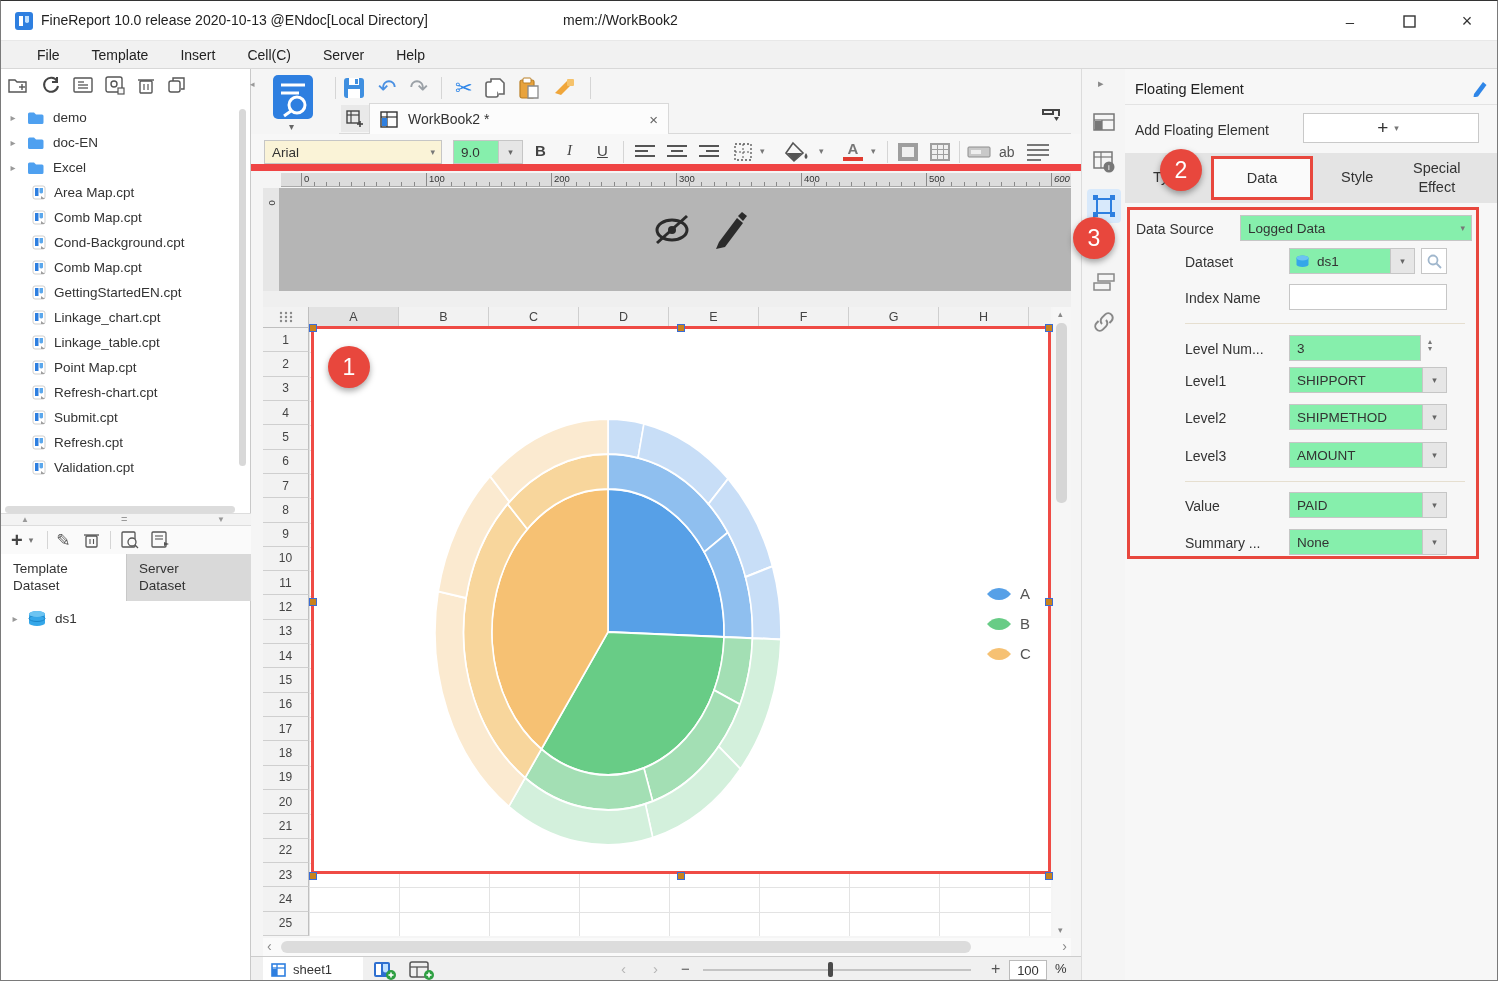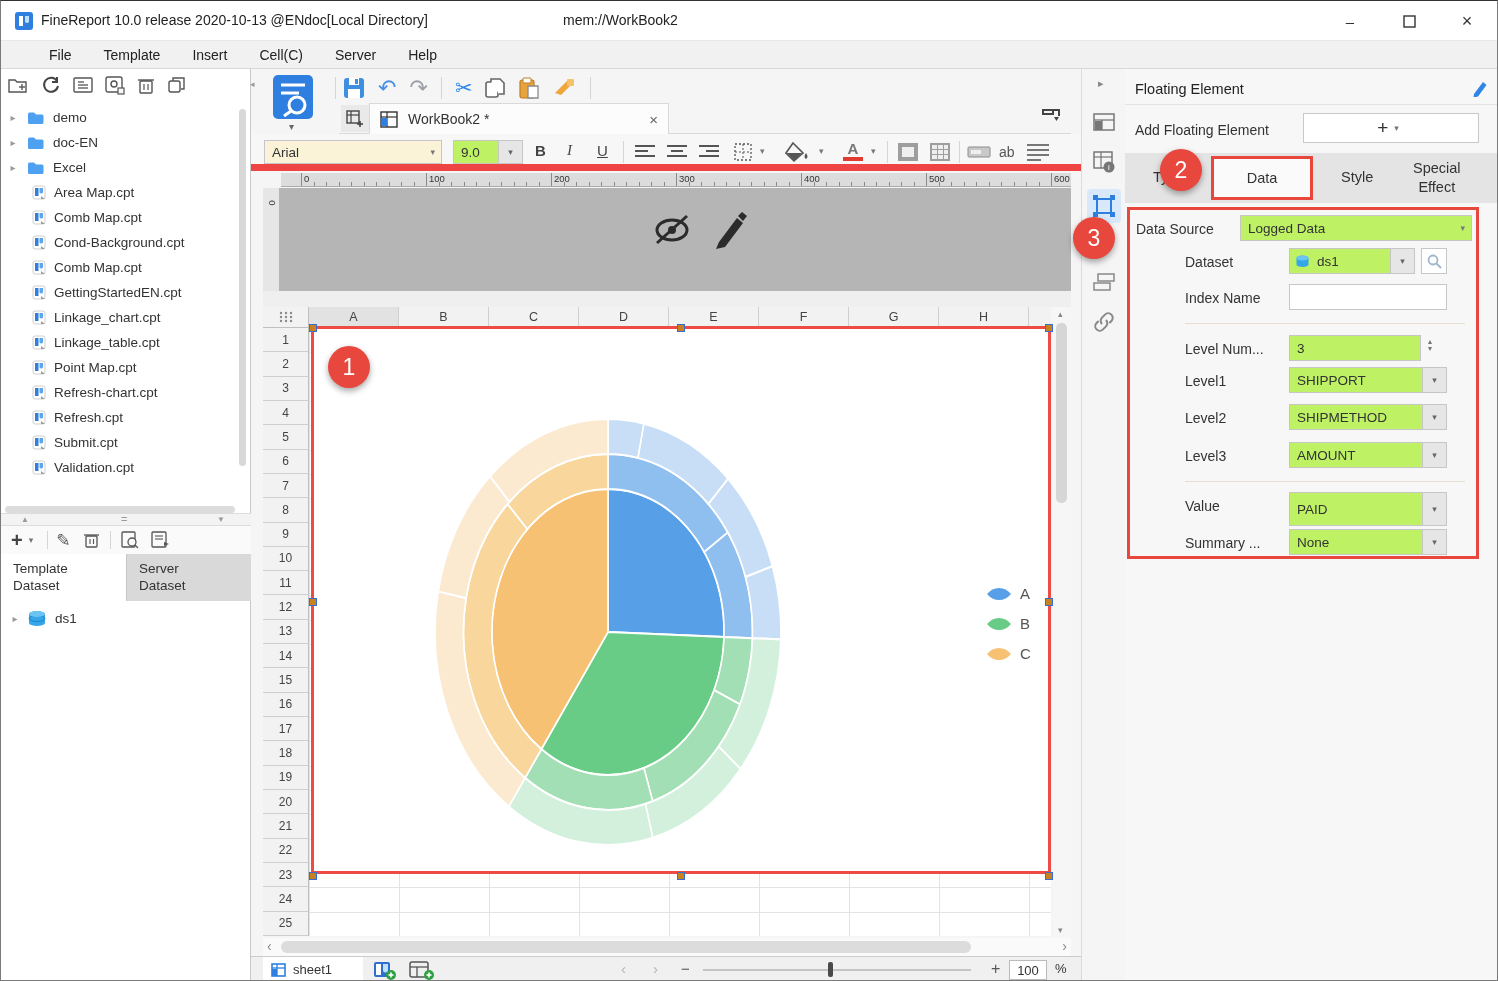--- a/index.html
+++ b/index.html
@@ -7,31 +7,31 @@
   body { font-family:"Liberation Sans", sans-serif; color:#333; }
   #app { position:relative; width:1498px; height:981px; background:#fff; overflow:hidden;
          border:1px solid #7a7a7a; border-top:1px solid #333; }
   .abs { position:absolute; }
   .flex { display:flex; align-items:center; }
   .nosel { white-space:nowrap; }
 
   
   #titlebar { left:0; top:0; width:1498px; height:40px; background:#fff; border-bottom:1px solid #e8e8e8; }
   .win-btn { width:34px; height:26px; display:flex; align-items:center; justify-content:center; font-size:15px; color:#333; }
-  #menubar { left:0; top:40px; width:1498px; height:28px; background:#f1f1f1; border-bottom:1px solid #d8d8d8;padding-left:12px; }
+  #menubar { left:0; top:40px; width:1498px; height:28px; background:#f1f1f1; border-bottom:1px solid #d8d8d8; }
   .menu-item { padding:0 16px; font-size:14px; color:#222; height:28px; display:flex; align-items:center; }
 
   
   #leftpanel { left:0; top:68px; width:250px; height:913px; background:#fff; border-right:1px solid #c9c9c9; }
   .tree-row { height:25px; display:flex; align-items:center; font-size:13.5px; color:#333; }
   .tw { color:#999; font-size:10px; width:12px; text-align:center; }
   .tab2 { font-size:13.5px; line-height:17px; padding:6px 0 0 12px; }
 
   
-  .combo { background:#bef264; border:1px solid #c6c6c6; display:flex; align-items:center; font-size:13.5px; color:#333; }
+  .combo { background:#86efac; border:1px solid #c6c6c6; display:flex; align-items:center; font-size:13.5px; color:#333; }
   .combo .val { flex:1; padding-left:7px; overflow:hidden; white-space:nowrap; }
   .caret { color:#777; font-size:9px; padding:0 6px; }
   .caret-zone { width:24px; align-self:stretch; background:#e6e6e6; border-left:1px solid #c6c6c6;
                 display:flex; align-items:center; justify-content:center; color:#666; font-size:9px; }
   .field { background:#fff; border:1px solid #c6c6c6; }
 
   .tbtn { display:flex; align-items:center; justify-content:center; }
   .divider { width:1px; background:#d5d5d5; }
 
   
@@ -262,32 +262,32 @@
         </div>
         <div class="tree-row">
           <span style="margin-left:31px">
             <svg width="14" height="15">
               <rect x="1" y="1" width="12" height="13" rx="2" fill="#fff" stroke="#cfcfcf" stroke-width="1"></rect>
               <rect x="3" y="3" width="3.5" height="8" fill="#2e7fe0"></rect>
               <path d="M7.5 3 h3.5 v4.5 a2 2 0 0 1 -3.5 0 z" fill="#5aa7ec"></path>
               <path d="M9 11 l4 3 h-4 z" fill="#9e9e9e"></path>
             </svg>
           </span>
+          <span style="margin-left:8px">Submit.cpt</span>
+        </div>
+        <div class="tree-row">
+          <span style="margin-left:31px">
+            <svg width="14" height="15">
+              <rect x="1" y="1" width="12" height="13" rx="2" fill="#fff" stroke="#cfcfcf" stroke-width="1"></rect>
+              <rect x="3" y="3" width="3.5" height="8" fill="#2e7fe0"></rect>
+              <path d="M7.5 3 h3.5 v4.5 a2 2 0 0 1 -3.5 0 z" fill="#5aa7ec"></path>
+              <path d="M9 11 l4 3 h-4 z" fill="#9e9e9e"></path>
+            </svg>
+          </span>
           <span style="margin-left:8px">Refresh.cpt</span>
-        </div>
-        <div class="tree-row">
-          <span style="margin-left:31px">
-            <svg width="14" height="15">
-              <rect x="1" y="1" width="12" height="13" rx="2" fill="#fff" stroke="#cfcfcf" stroke-width="1"></rect>
-              <rect x="3" y="3" width="3.5" height="8" fill="#2e7fe0"></rect>
-              <path d="M7.5 3 h3.5 v4.5 a2 2 0 0 1 -3.5 0 z" fill="#5aa7ec"></path>
-              <path d="M9 11 l4 3 h-4 z" fill="#9e9e9e"></path>
-            </svg>
-          </span>
-          <span style="margin-left:8px">Submit.cpt</span>
         </div>
         <div class="tree-row">
           <span style="margin-left:31px">
             <svg width="14" height="15">
               <rect x="1" y="1" width="12" height="13" rx="2" fill="#fff" stroke="#cfcfcf" stroke-width="1"></rect>
               <rect x="3" y="3" width="3.5" height="8" fill="#2e7fe0"></rect>
               <path d="M7.5 3 h3.5 v4.5 a2 2 0 0 1 -3.5 0 z" fill="#5aa7ec"></path>
               <path d="M9 11 l4 3 h-4 z" fill="#9e9e9e"></path>
             </svg>
           </span>
@@ -559,21 +559,21 @@
       <div class="tick" style="left: 657.5px; height: 4px;"></div>
       <div class="tick" style="left: 670px; height: 4px;"></div>
       <div class="tick" style="left: 682.5px; height: 4px;"></div>
       <div class="tick" style="left: 695px; height: 4px;"></div>
       <div class="tick" style="left: 707.5px; height: 4px;"></div>
       <div class="tick" style="left: 720px; height: 4px;"></div>
       <div class="tick" style="left: 732.5px; height: 4px;"></div>
       <div class="tick" style="left: 745px; height: 4px;"></div>
       <div class="tick" style="left: 757.5px; height: 4px;"></div>
       <div class="tick" style="left: 770px; height: 13px;"></div>
-      <span class="tick-label" style="left: 773px;">600</span>
+      <span class="tick-label" style="left: 773px; font-style: italic;">600</span>
     </div>
 
   <div class="abs" style="left:262px;top:187px;width:16px;height:103px;background:#e6e6e6;">
     <span style="display:block;transform:rotate(-90deg);font-size:9.5px;color:#333;margin-top:4px;">0</span>
   </div>
   <div class="abs" style="left:278px;top:187px;width:792px;height:103px;background:#b5b5b5;">
     <svg class="abs" style="left:370px;top:24px;" width="46" height="36">
       <ellipse cx="23" cy="18" rx="15" ry="10" fill="none" stroke="#2b2b2b" stroke-width="3"></ellipse>
       <circle cx="23" cy="18" r="4" fill="#2b2b2b"></circle>
       <line x1="8" y1="31" x2="38" y2="4" stroke="#2b2b2b" stroke-width="3"></line>
@@ -838,21 +838,21 @@
         <span class="val">SHIPMETHOD</span>
         <span class="caret-zone">▾</span>
       </div>
       <span class="abs fp-label" style="left:55px;top:238px;">Level3</span>
       <div class="abs combo" style="left:159px;top:232px;width:158px;height:26px;">
         <span class="val">AMOUNT</span>
         <span class="caret-zone">▾</span>
       </div>
       <div class="abs sep" style="left:55px;top:271px;width:280px;"></div>
       <span class="abs fp-label" style="left:55px;top:288px;">Value</span>
-      <div class="abs combo" style="left:159px;top:282px;width:158px;height:34px;">
+      <div class="abs combo" style="left:159px;top:282px;width:158px;height:26px;">
         <span class="val">PAID</span>
         <span class="caret-zone">▾</span>
       </div>
       <span class="abs fp-label" style="left:55px;top:325px;">Summary ...</span>
       <div class="abs combo" style="left:159px;top:319px;width:158px;height:26px;">
         <span class="val">None</span>
         <span class="caret-zone">▾</span>
       </div>
     </div>
   </div>

